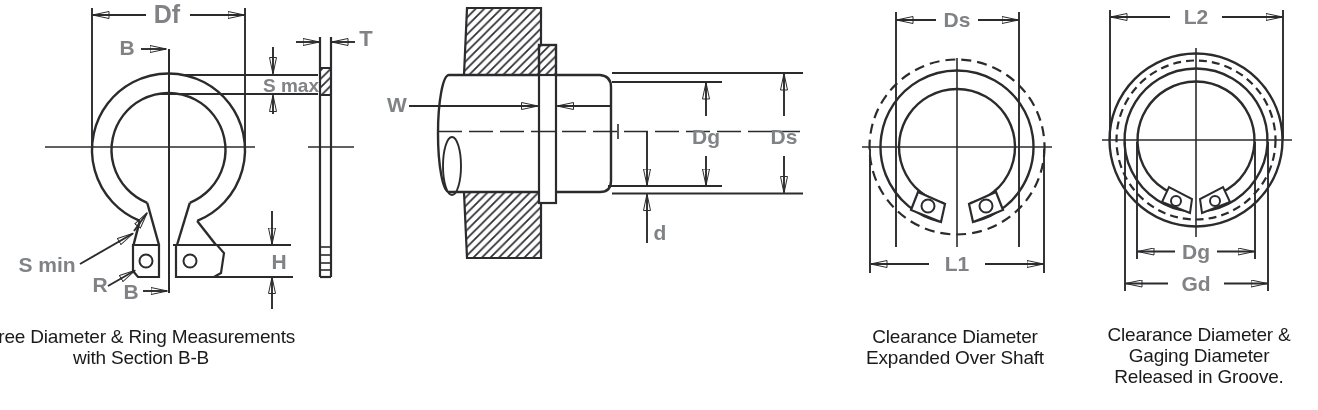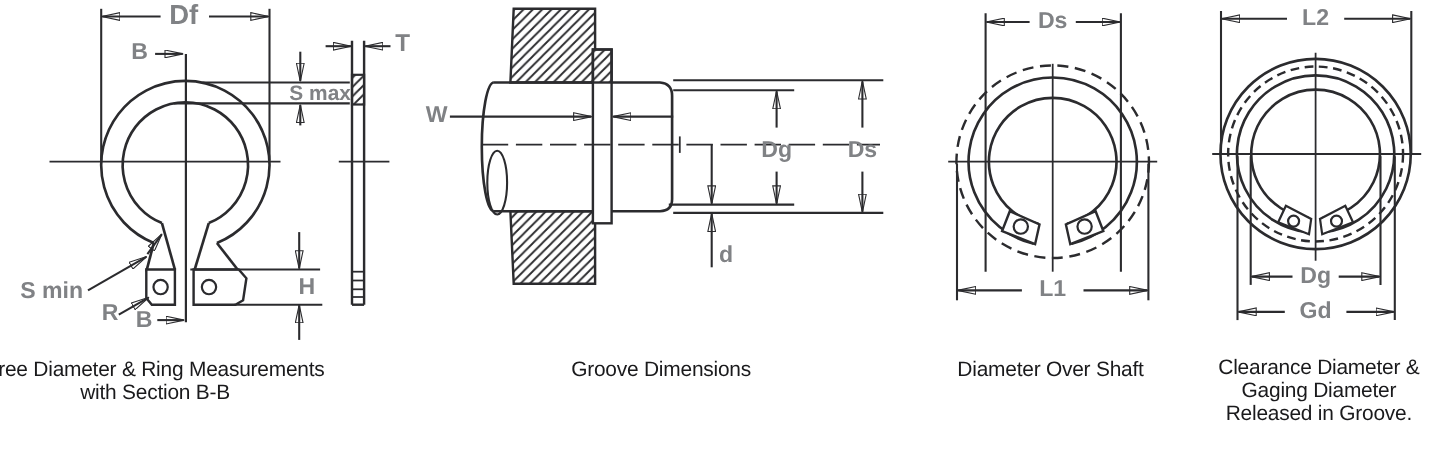--- a/index.html
+++ b/index.html
@@ -197,24 +197,24 @@
 
 <span class="dim" style="left:1196px;top:16px;">L2</span>
 <span class="dim" style="left:1196px;top:251px;">Dg</span>
 <span class="dim" style="left:1196px;top:283px;">Gd</span>
 
 <div class="caption" style="left:-34px;">
   <div>Free Diameter &amp; Ring Measurements</div>
   <div>with Section B-B</div>
 </div>
 <div class="caption" style="left:426px;">
-  <div>Groove Dimensions</div>
 </div>
 <div class="caption" style="left:780px;">
-  <div>Diameter Over Shaft</div>
+  <div>Clearance Diameter</div>
+  <div>Expanded Over Shaft</div>
 </div>
 <div class="caption" style="left:1024px;top:324px;">
   <div>Clearance Diameter &amp;</div>
   <div>Gaging Diameter</div>
   <div>Released in Groove.</div>
 </div>
 
 </div>
 
 </body></html>

